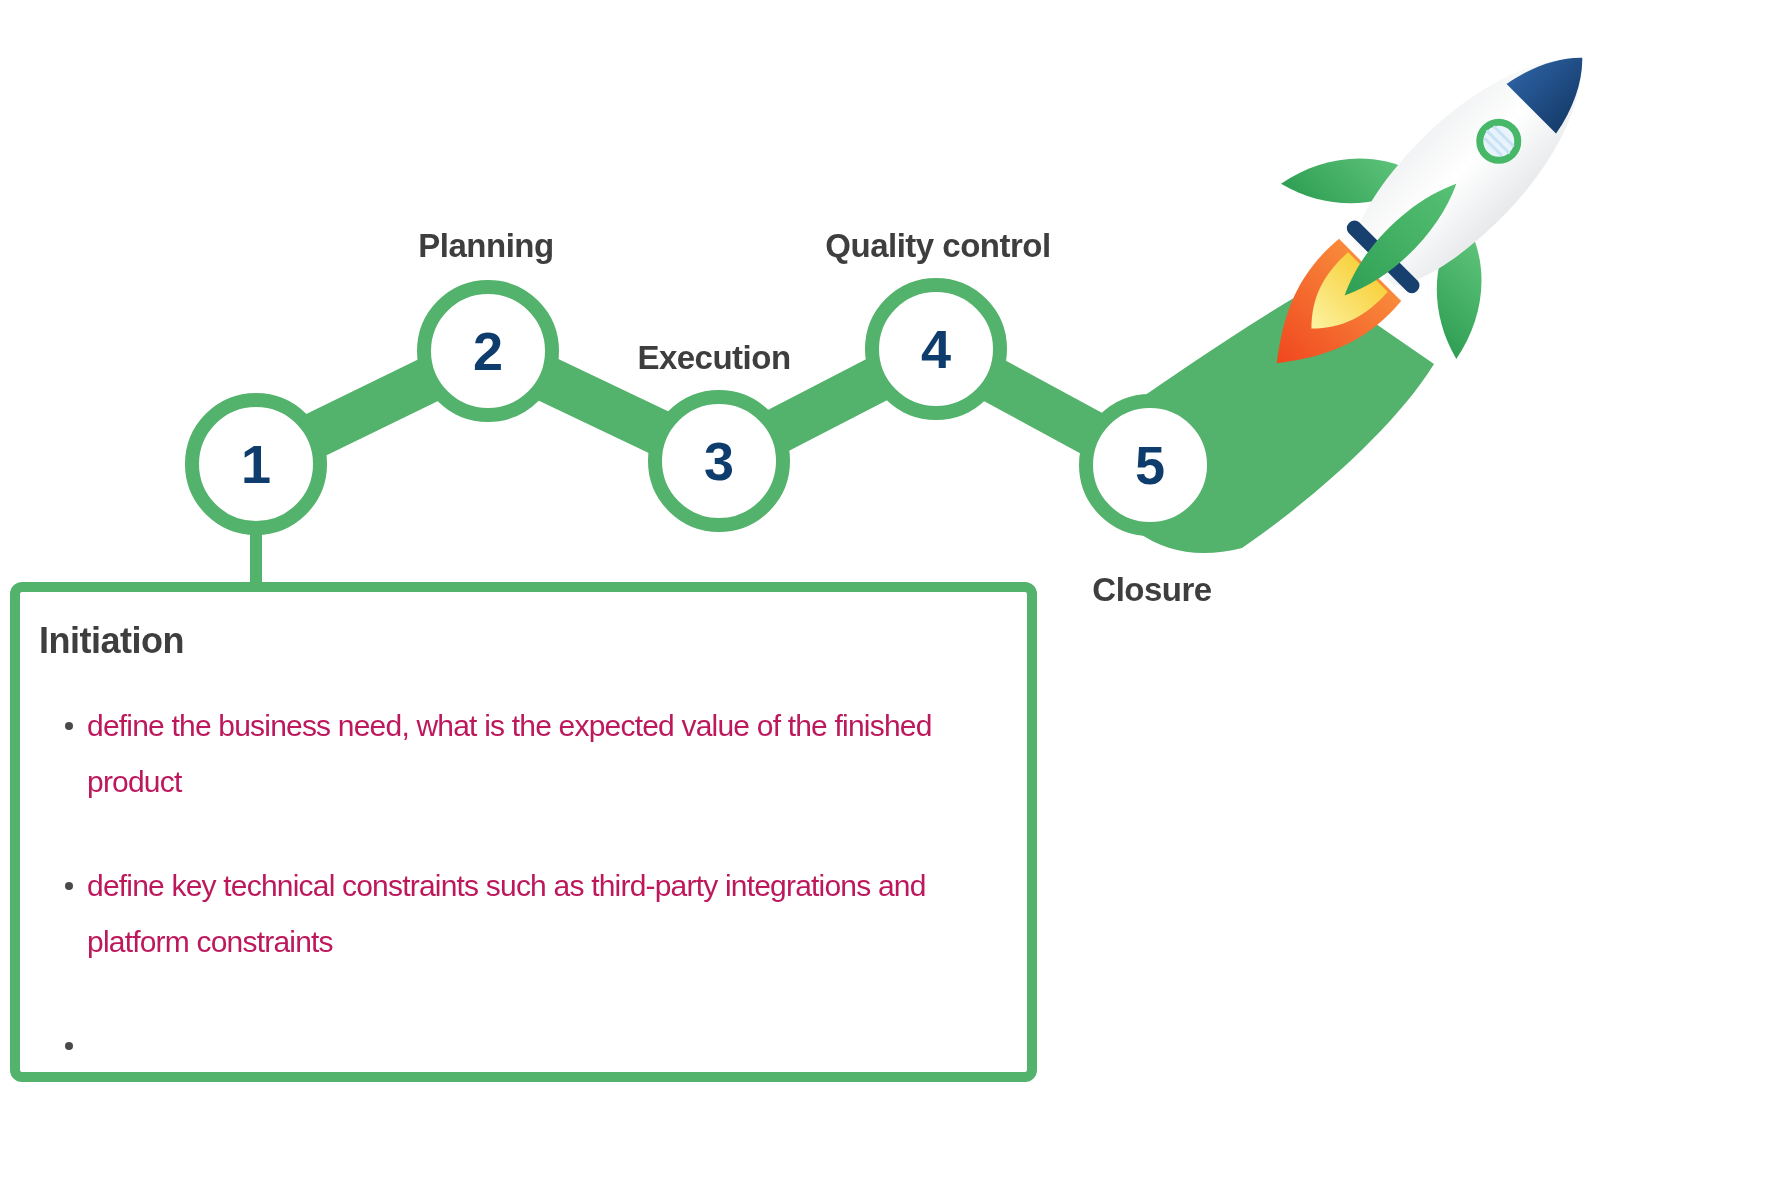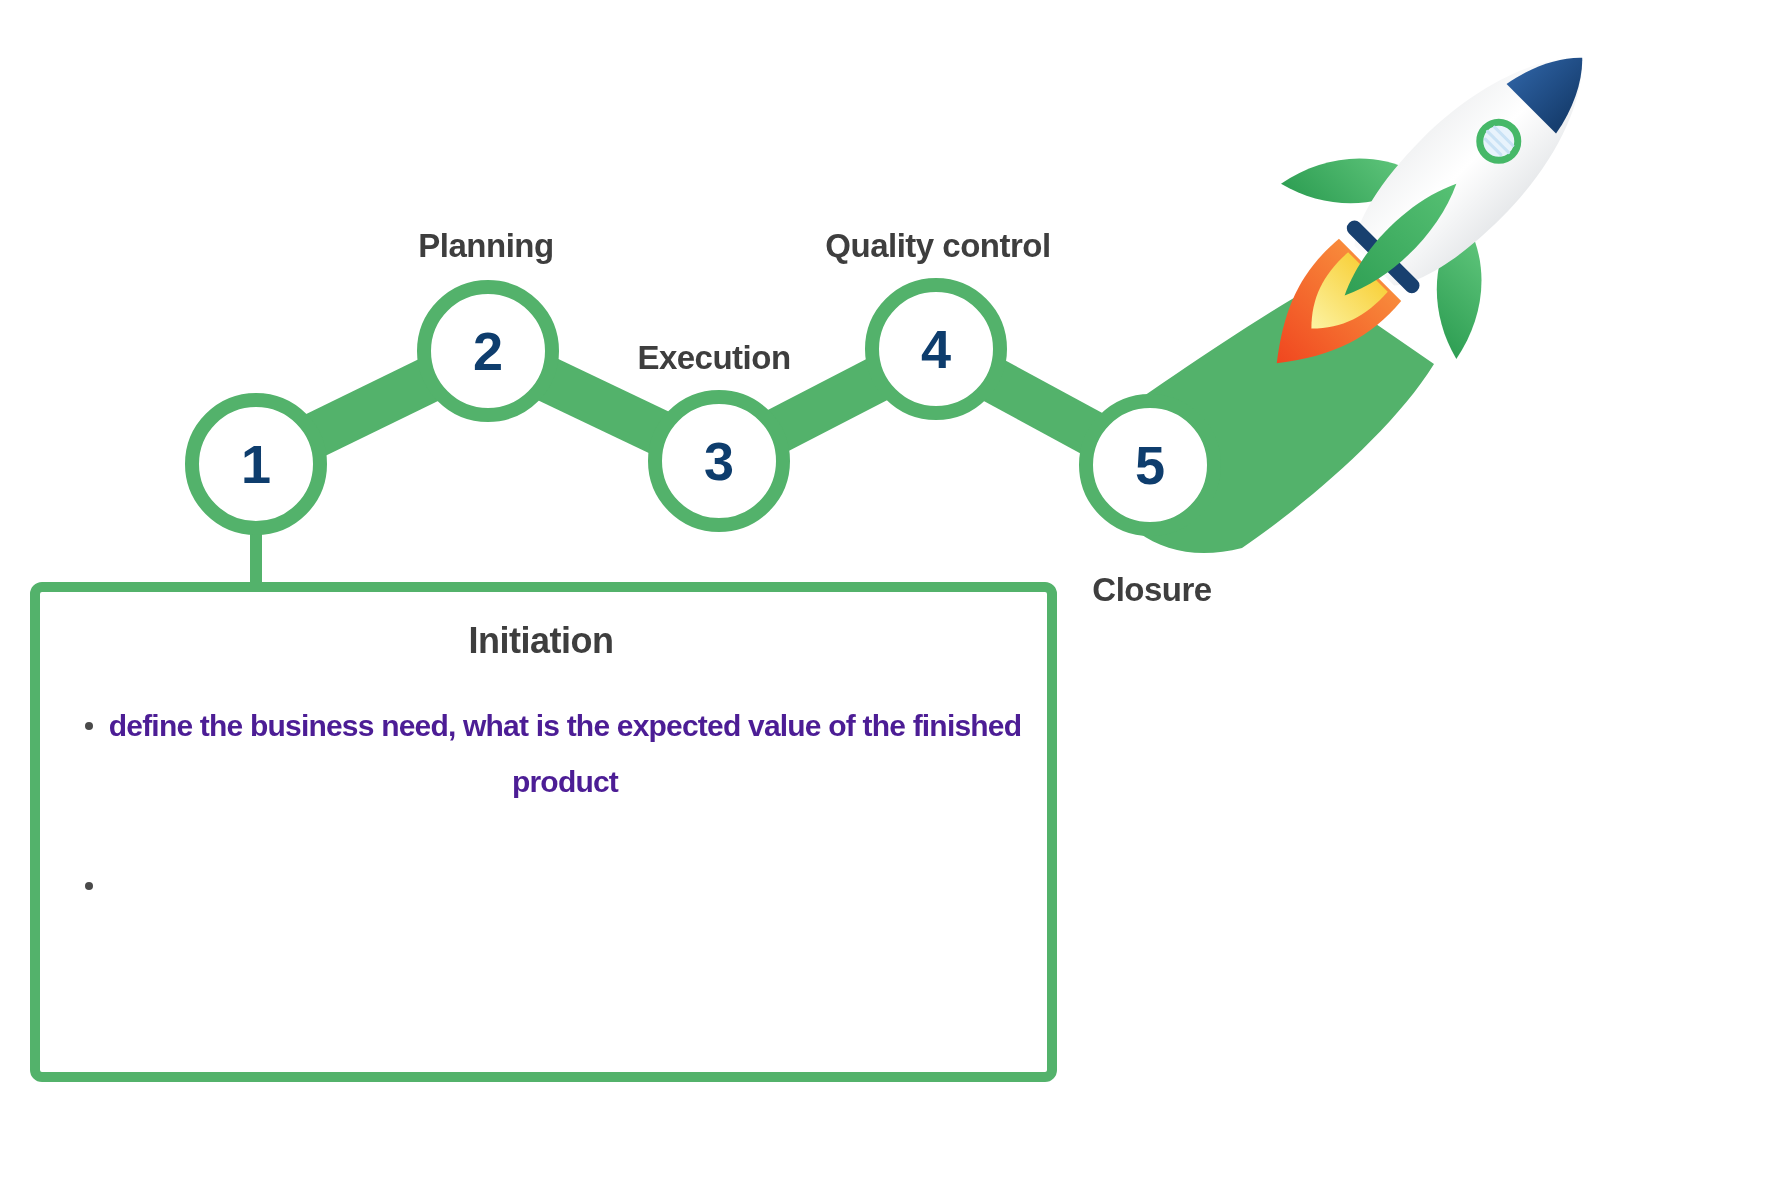--- a/index.html
+++ b/index.html
@@ -13,55 +13,58 @@
   #diagram-svg{position:absolute;left:0;top:0;width:1774px;height:1190px;}
   .step-num{
     font-family:"Liberation Sans", sans-serif;
     font-weight:700;font-size:54px;fill:#0e3d6d;
   }
   .step-label{
     font-family:"Liberation Sans", sans-serif;
     font-weight:700;font-size:33px;fill:#3e3e3e;letter-spacing:-0.5px;
   }
   .panel{
-    position:absolute;left:30px;top:582px;
+    position:absolute;left:10px;top:582px;
     width:1027px;height:500px;
     box-sizing:border-box;
     border:10px solid #53b26b;border-radius:12px;
     background:#ffffff;
-    text-align:center;
   }
   .panel-inner{padding:28px 24px 0 19px;}
   .panel-heading{
     font-size:36px;font-weight:700;color:#3e3e3e;
     line-height:42px;letter-spacing:-0.5px;margin:0;
   }
   .bullets{margin-top:36px;padding-left:26px;}
   .bullet{
     position:relative;padding-left:22px;margin-bottom:48px;
-    font-size:30px;font-weight:700;color:#4c1d95;
+    font-size:30px;font-weight:400;color:#be185d;
     line-height:56px;letter-spacing:-0.8px;
   }
   .bullet .dot{
     position:absolute;left:0;top:24px;width:8px;height:8px;
     border-radius:50%;background:#4a4a4a;
   }
 </style>
 </head>
 <body>
 
 <div id="canvas">
 
   <div class="panel">
     <div class="panel-inner">
       <h2 class="panel-heading">Initiation</h2>
       <div class="bullets">
         <div class="bullet">
           <span class="dot"></span>
           <span>define the business need, what is the expected value of the finished product</span>
+        </div>
+        <div class="bullet">
+          <span class="dot"></span>
+          <span>define key technical constraints such as third-party integrations and platform constraints</span>
         </div>
         <div class="bullet">
           <span class="dot"></span>
         </div>
       </div>
     </div>
   </div>
 
   <svg id="diagram-svg" viewBox="0 0 1774 1190">
     <defs>

